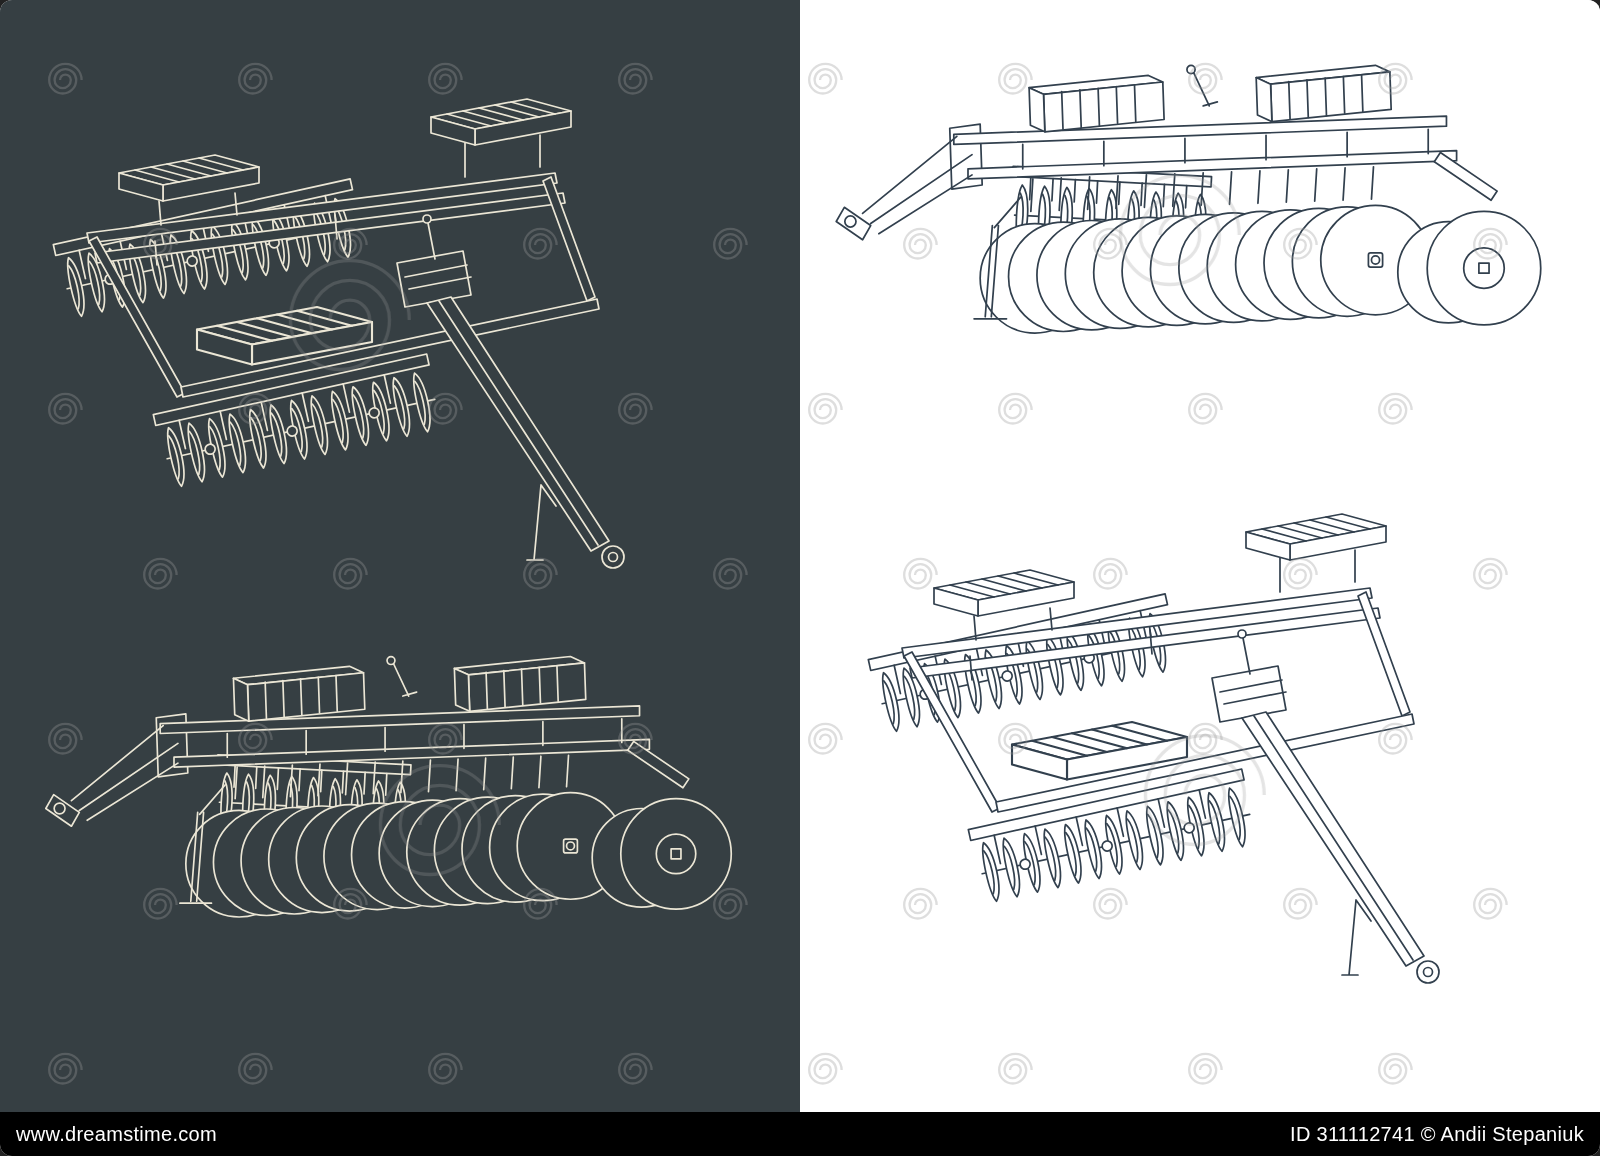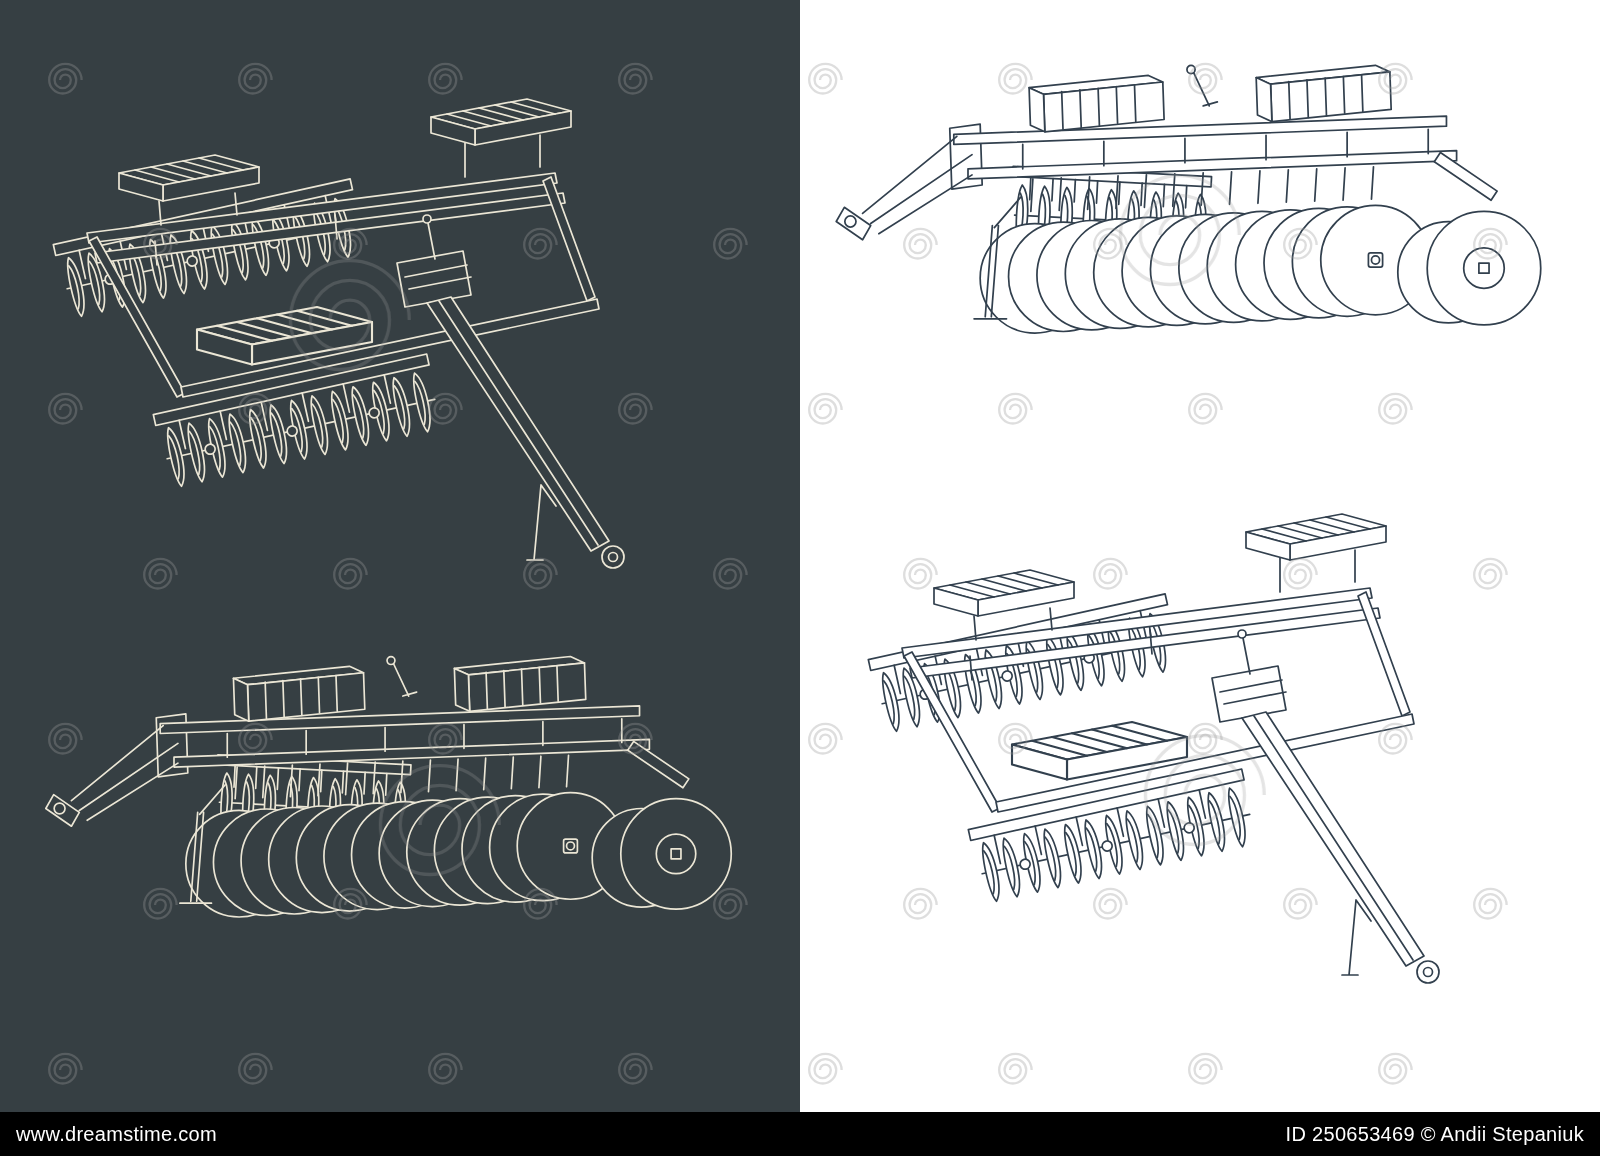--- a/index.html
+++ b/index.html
@@ -1,17 +1,17 @@
 <!DOCTYPE html>
 <html style="--panel-dark-bg: #363f43; --panel-light-bg: #ffffff; --ink-light: #ebe6d5; --ink-dark: #32404e; --watermark: #9b9b9b; --footer-bg: #000000; --footer-text: #ffffff;"><head>
 <meta charset="utf-8">
 <style>
   html,body{margin:0;padding:0;background:#222;}
   #stage{position:relative;width:1600px;height:1156px;overflow:hidden;
-         background:#fff;font-family:"Liberation Sans",sans-serif;}
+         background:#fff;font-family:"Liberation Sans",sans-serif;border-radius:12px;}
   .panel{position:absolute;top:0;height:1112px;}
   #panel-dark{left:0;width:800px;background:var(--panel-dark-bg,#363f43);}
   #panel-light{left:800px;width:800px;background:var(--panel-light-bg,#ffffff);}
   .fig{position:absolute;overflow:visible;}
   .on-dark{stroke:var(--ink-light,#ebe6d5);fill:var(--panel-dark-bg,#363f43);
            stroke-width:1.7;stroke-linejoin:round;stroke-linecap:round;}
   .on-light{stroke:var(--ink-dark,#32404e);fill:var(--panel-light-bg,#ffffff);
            stroke-width:1.7;stroke-linejoin:round;stroke-linecap:round;}
   #watermarks{position:absolute;left:0;top:0;pointer-events:none;}
   .wm-small{stroke:var(--watermark,#9b9b9b);opacity:.33;stroke-width:2.6;fill:none;}
@@ -267,16 +267,16 @@
     <g class="wm-large">
       <use href="#spiral" transform="translate(330,320) scale(3.3)"></use>
       <use href="#spiral" transform="translate(1160,235) scale(3.3)"></use>
       <use href="#spiral" transform="translate(420,825) scale(3.3)"></use>
       <use href="#spiral" transform="translate(1185,795) scale(3.3)"></use>
     </g>
   </svg>
 
   <div id="footer">
     <span>www.dreamstime.com</span>
-    <span>ID 250653469 © Andii Stepaniuk</span>
+    <span>ID 311112741 © Andii Stepaniuk</span>
   </div>
 
 </div>
 
 </body></html>

